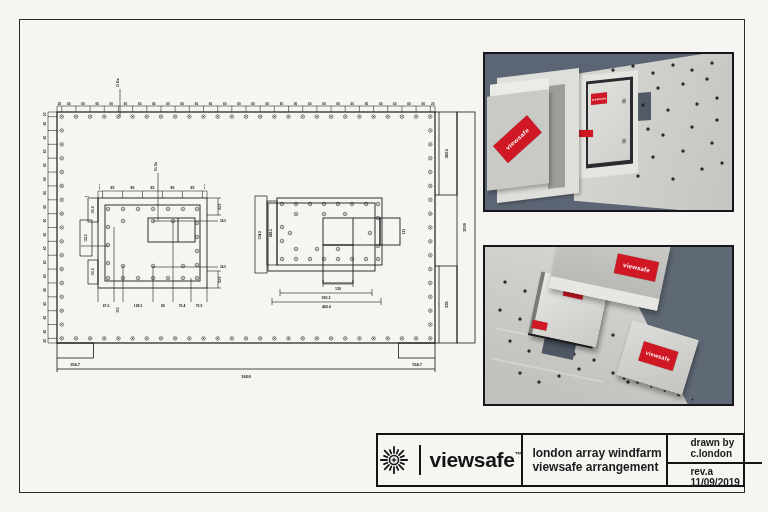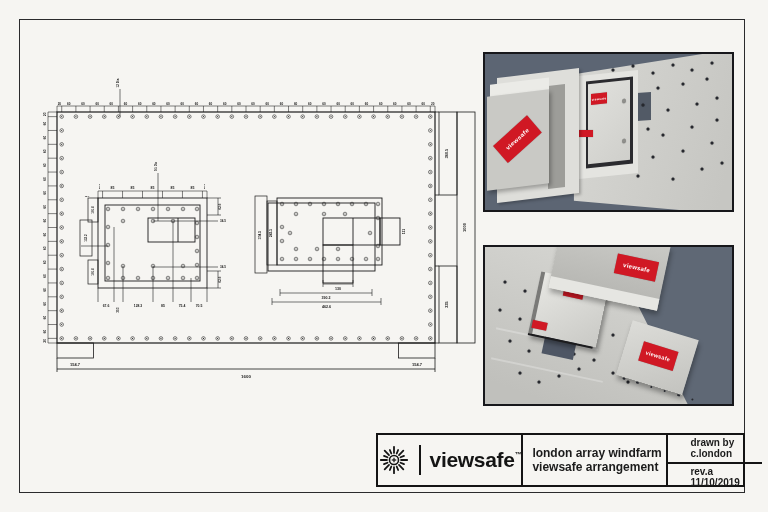--- a/index.html
+++ b/index.html
@@ -719,17 +719,17 @@
       <div>london array windfarm</div>
       <div>viewsafe arrangement</div>
     </div>
     <div class="tb-meta">
       <div class="tb-meta-cell top">
         <div>drawn by</div>
         <div>c.london</div>
       </div>
       <div class="tb-meta-cell">
         <div>rev.a</div>
-        <div>11/10/2019</div>
+        <div>11/09/2019</div>
       </div>
     </div>
   </div>
 </div>
 
 </body></html>

